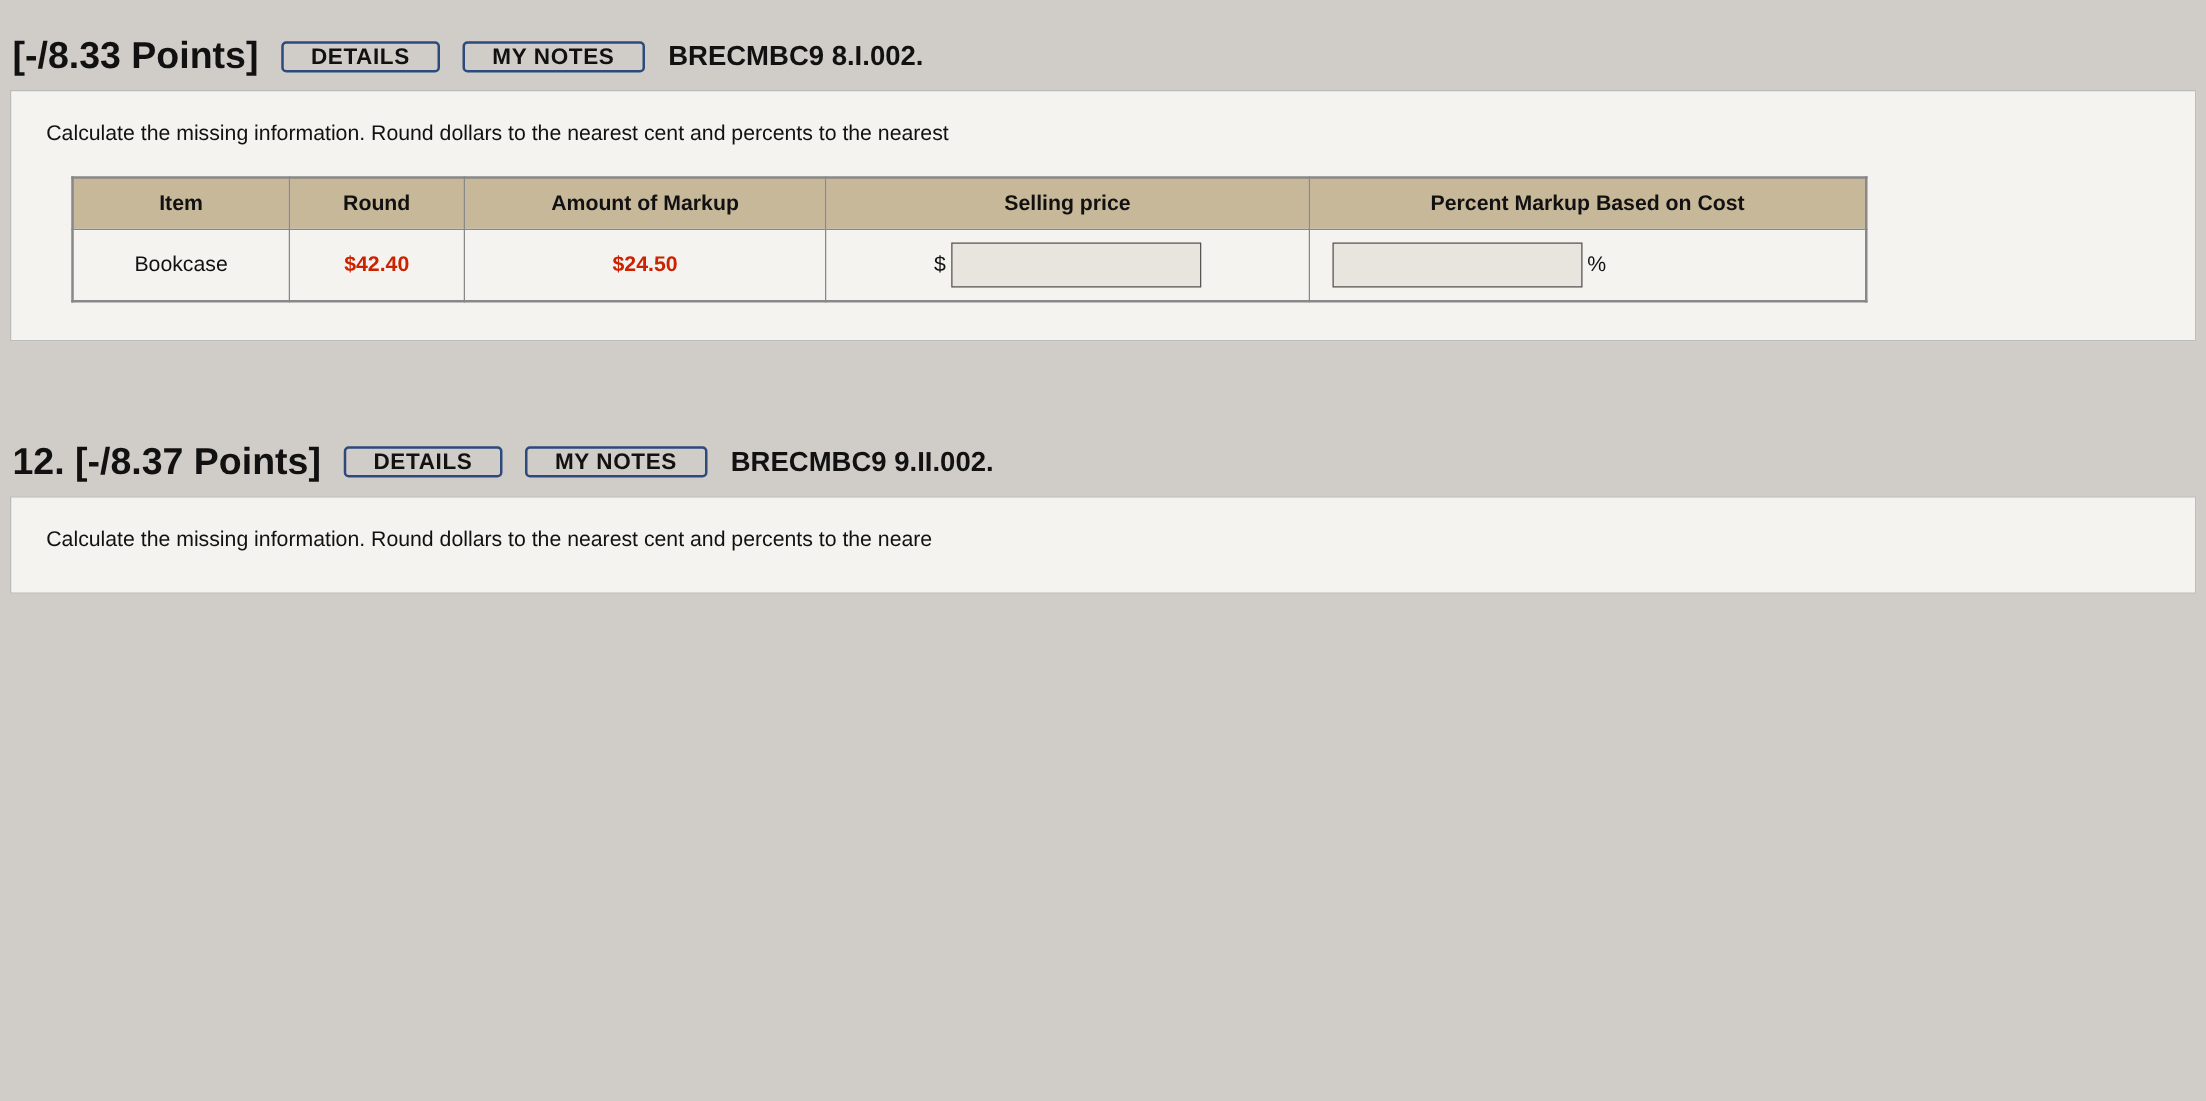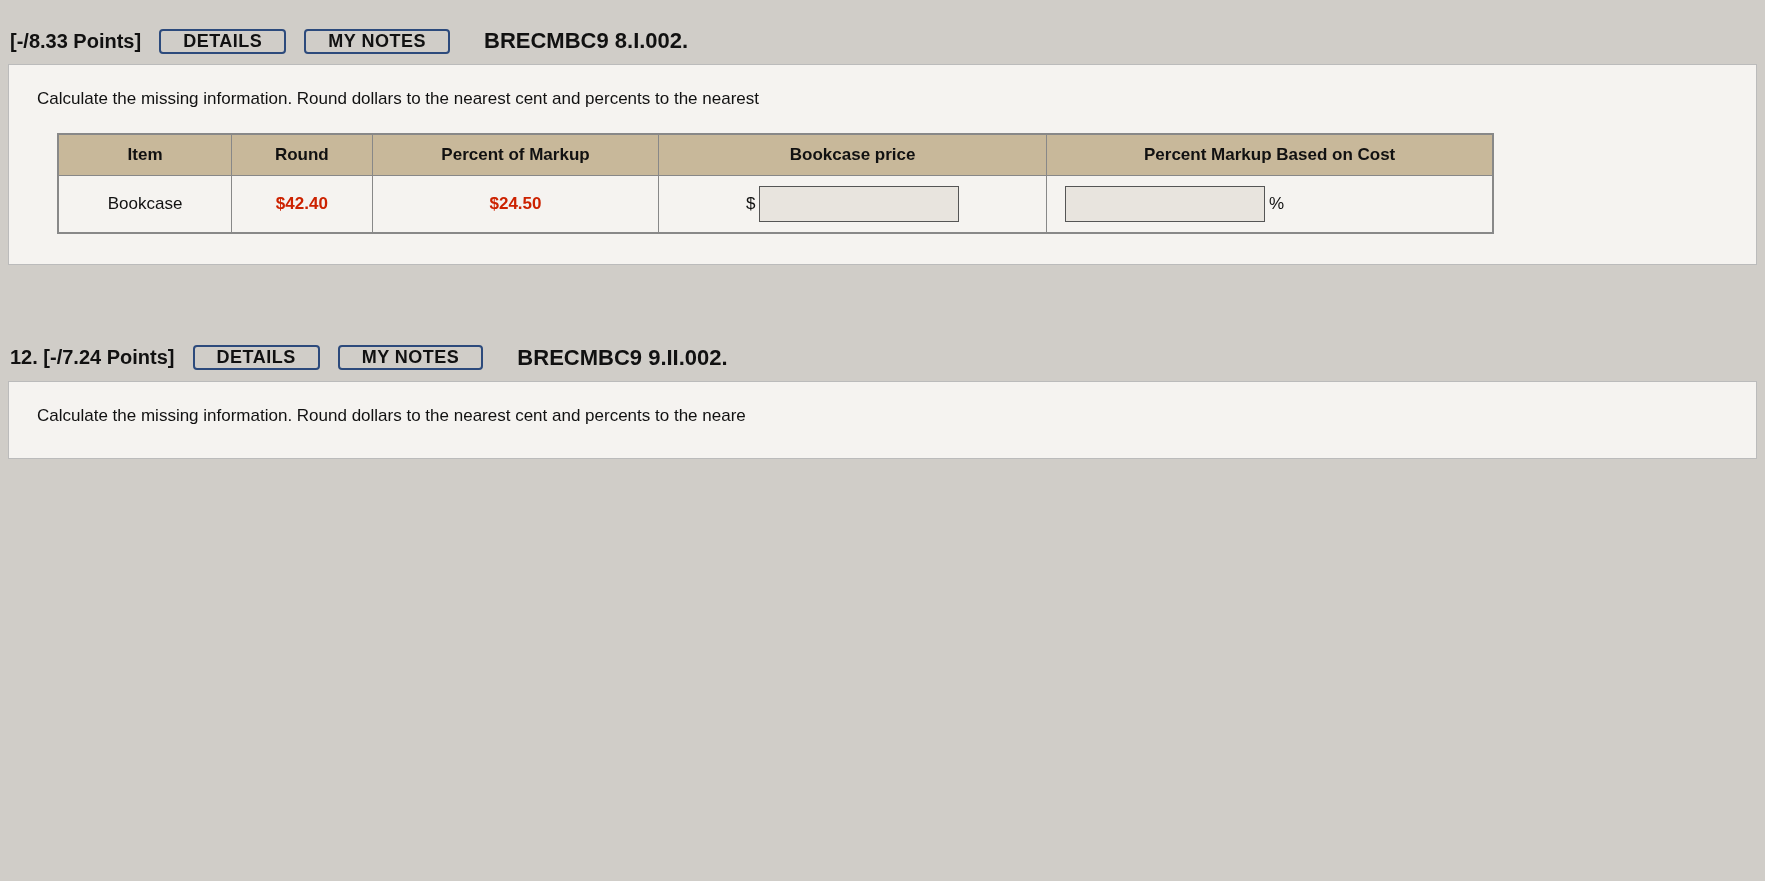--- a/index.html
+++ b/index.html
@@ -31,21 +31,21 @@
 
     .question-header {
       display: flex;
       align-items: center;
       gap: 18px;
       padding: 10px 0 10px 10px;
       background-color: #d0cdc8;
     }
 
     .question-points {
-      font-size: 20px;
+      font-size: 30px;
       font-weight: bold;
       color: #111;
       white-space: nowrap;
       text-align: center;
     }
 
     .btn-details, .btn-my-notes {
       border: 2.5px solid #2c4a7c;
       background: transparent;
       color: #111;
@@ -62,21 +62,21 @@
     }
 
     .btn-my-notes {
       border-color: #2c4a7c;
     }
 
     .question-code {
       font-size: 22px;
       font-weight: bold;
       color: #111;
-      margin-left: 16px;
+      margin-left: 1px;
     }
 
     
     .problem-box {
       background-color: #f5f3f0;
       border: 1.5px solid #bbb;
       margin: 0 8px 0 8px;
       padding: 22px 28px 30px 28px;
     }
 
@@ -216,22 +216,22 @@
     </div>
 
     <div class="problem-box">
       <p class="problem-instruction">Calculate the missing information. Round dollars to the nearest cent and percents to the nearest</p>
 
       <table class="data-table">
         <thead>
           <tr>
             <th>Item</th>
             <th>Round</th>
-            <th>Percent of Markup</th>
-            <th>Bookcase price</th>
+            <th>Amount of Markup</th>
+            <th>Selling price</th>
             <th>Percent Markup Based on Cost</th>
           </tr>
         </thead>
         <tbody>
           <tr>
             <td>Bookcase</td>
             <td>
               <span class="value-red">$42.40</span>
             </td>
             <td>
@@ -252,21 +252,21 @@
           </tr>
         </tbody>
       </table>
     </div>
   </div>
 
   <div class="section-spacer"></div>
 
   <div class="question-section-2">
     <div class="question-header-2">
-      <span class="question-points">12. [-/7.24 Points]</span>
+      <span class="question-points">12. [-/8.37 Points]</span>
       <button class="btn-details">DETAILS</button>
       <button class="btn-my-notes">MY NOTES</button>
       <span class="question-code">BRECMBC9 9.II.002.</span>
     </div>
 
     <div class="problem-box-2">
       <p class="problem-instruction-2">Calculate the missing information. Round dollars to the nearest cent and percents to the neare</p>
     </div>
   </div>
 

